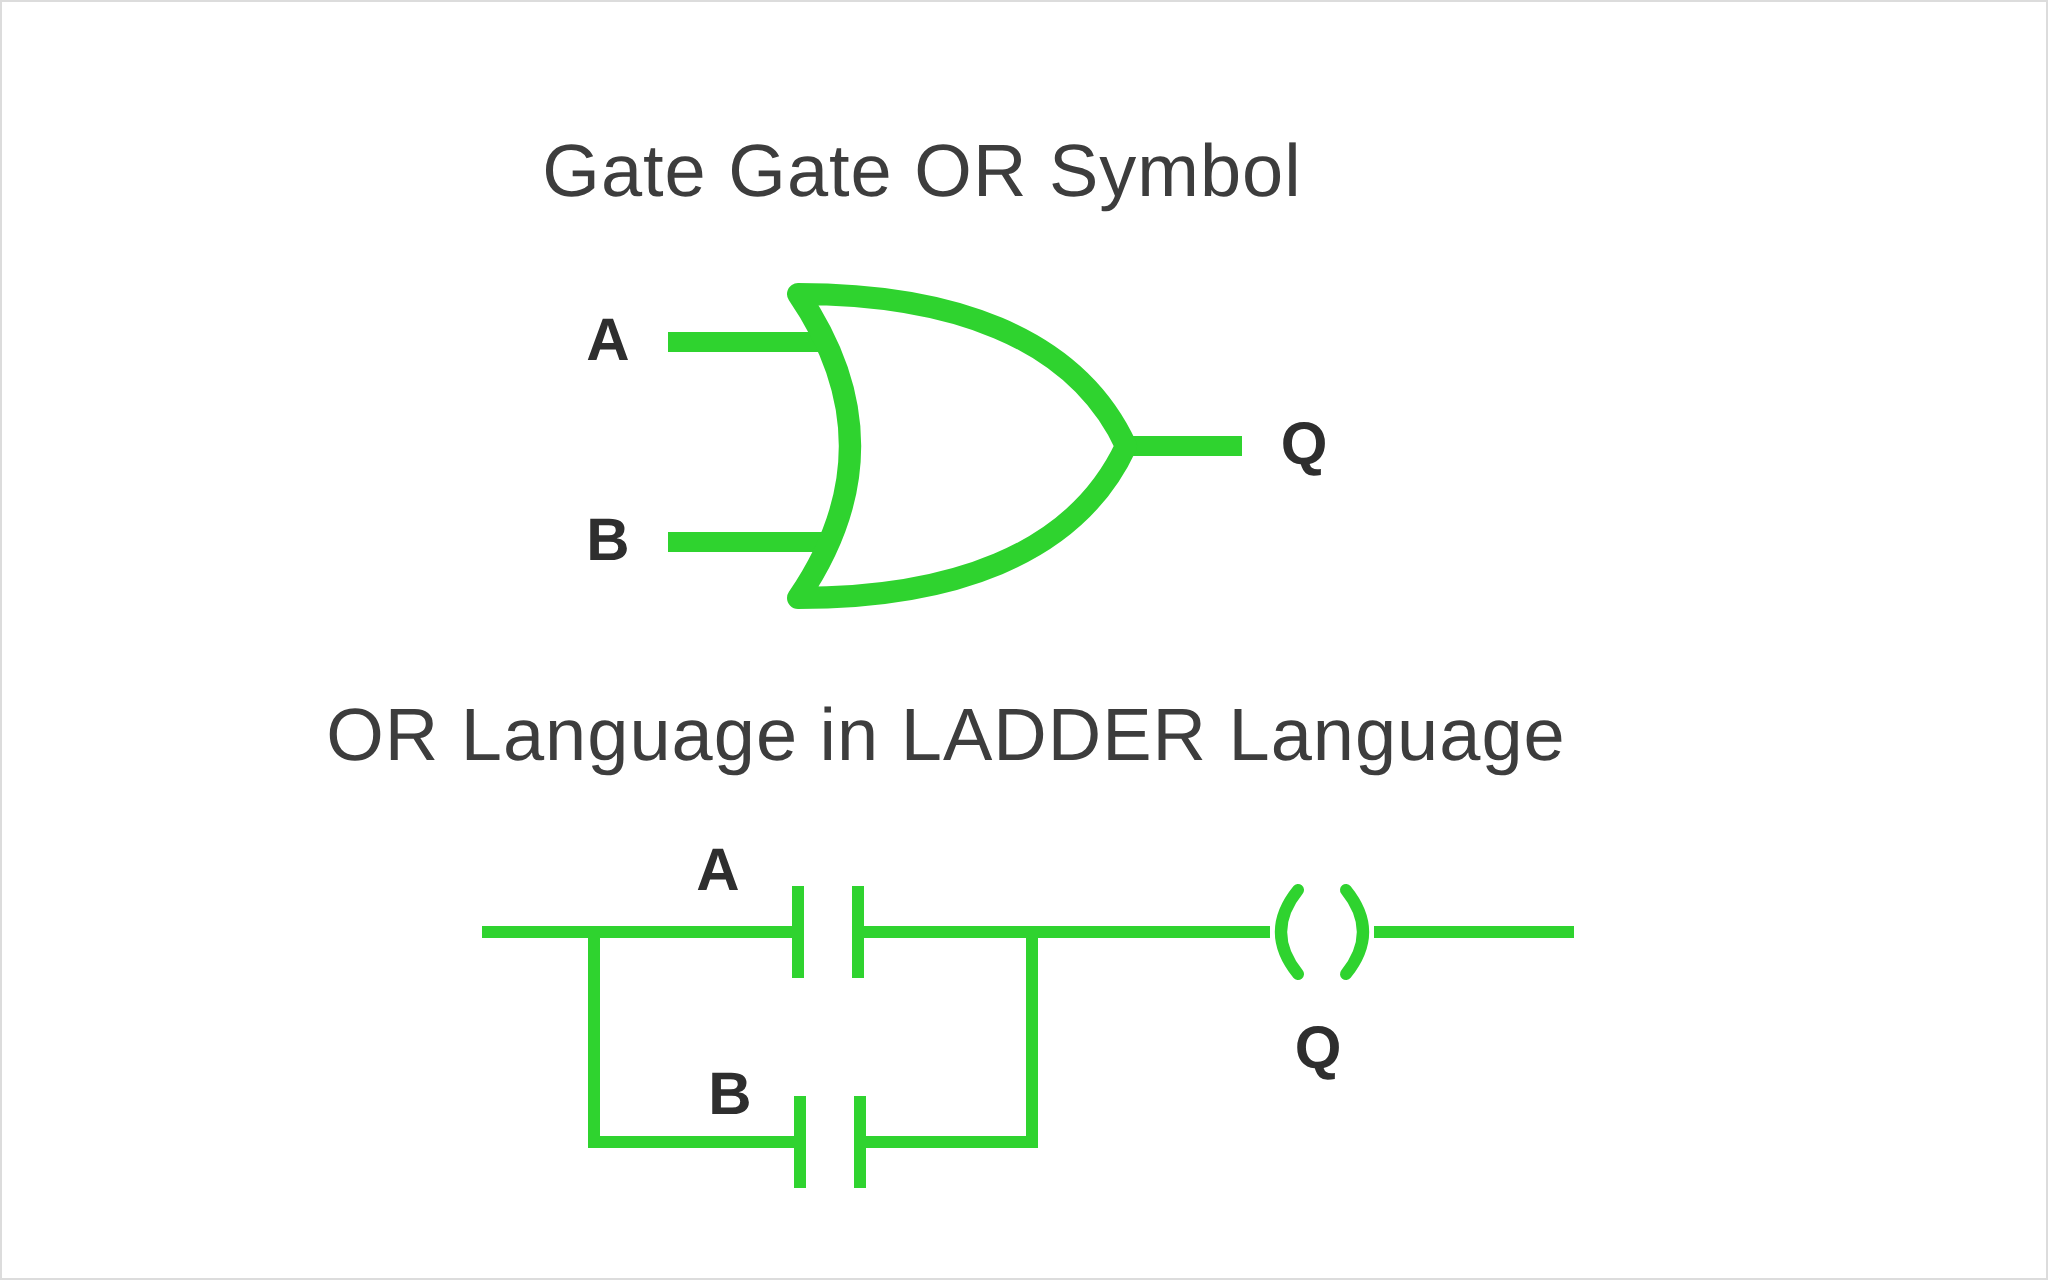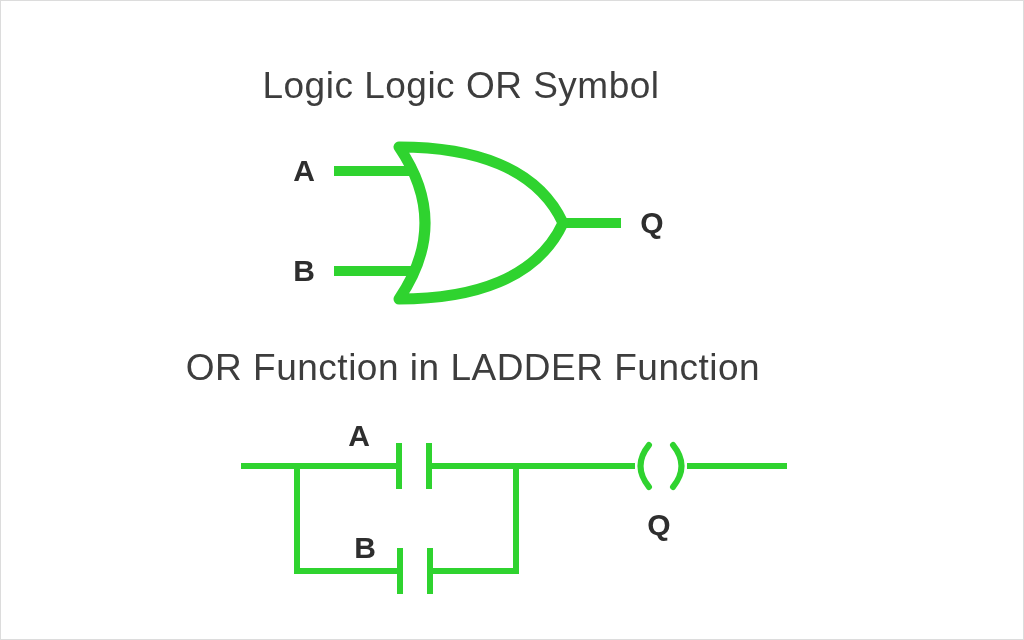--- a/index.html
+++ b/index.html
@@ -78,29 +78,29 @@
       <line x1="515" y1="465" x2="515" y2="573"></line>
 
       <line x1="399" y1="547" x2="399" y2="593"></line>
       <line x1="429" y1="547" x2="429" y2="593"></line>
 
       <path d="M 648 444 Q 631 465 648 486" stroke-linecap="round"></path>
       <path d="M 672 444 Q 689 465 672 486" stroke-linecap="round"></path>
     </g>
   </svg>
 
-  <div class="label section-title" style="left:460px; top:85px;">Logic Logic OR Symbol</div>
+  <div class="label section-title" style="left:460px; top:85px;">Gate Gate OR Symbol</div>
 
   <div class="label pin-label" style="left:303px; top:170px;">A</div>
 
   <div class="label pin-label" style="left:303px; top:270px;">B</div>
 
   <div class="label pin-label" style="left:651px; top:222px;">Q</div>
 
-  <div class="label section-title" style="left:472px; top:367px;">OR Function in LADDER Function</div>
+  <div class="label section-title" style="left:472px; top:367px;">OR Language in LADDER Language</div>
 
   <div class="label pin-label" style="left:358px; top:435px;">A</div>
 
   <div class="label pin-label" style="left:364px; top:547px;">B</div>
 
   <div class="label pin-label" style="left:658px; top:524px;">Q</div>
 
 </div>
 
 </body></html>

